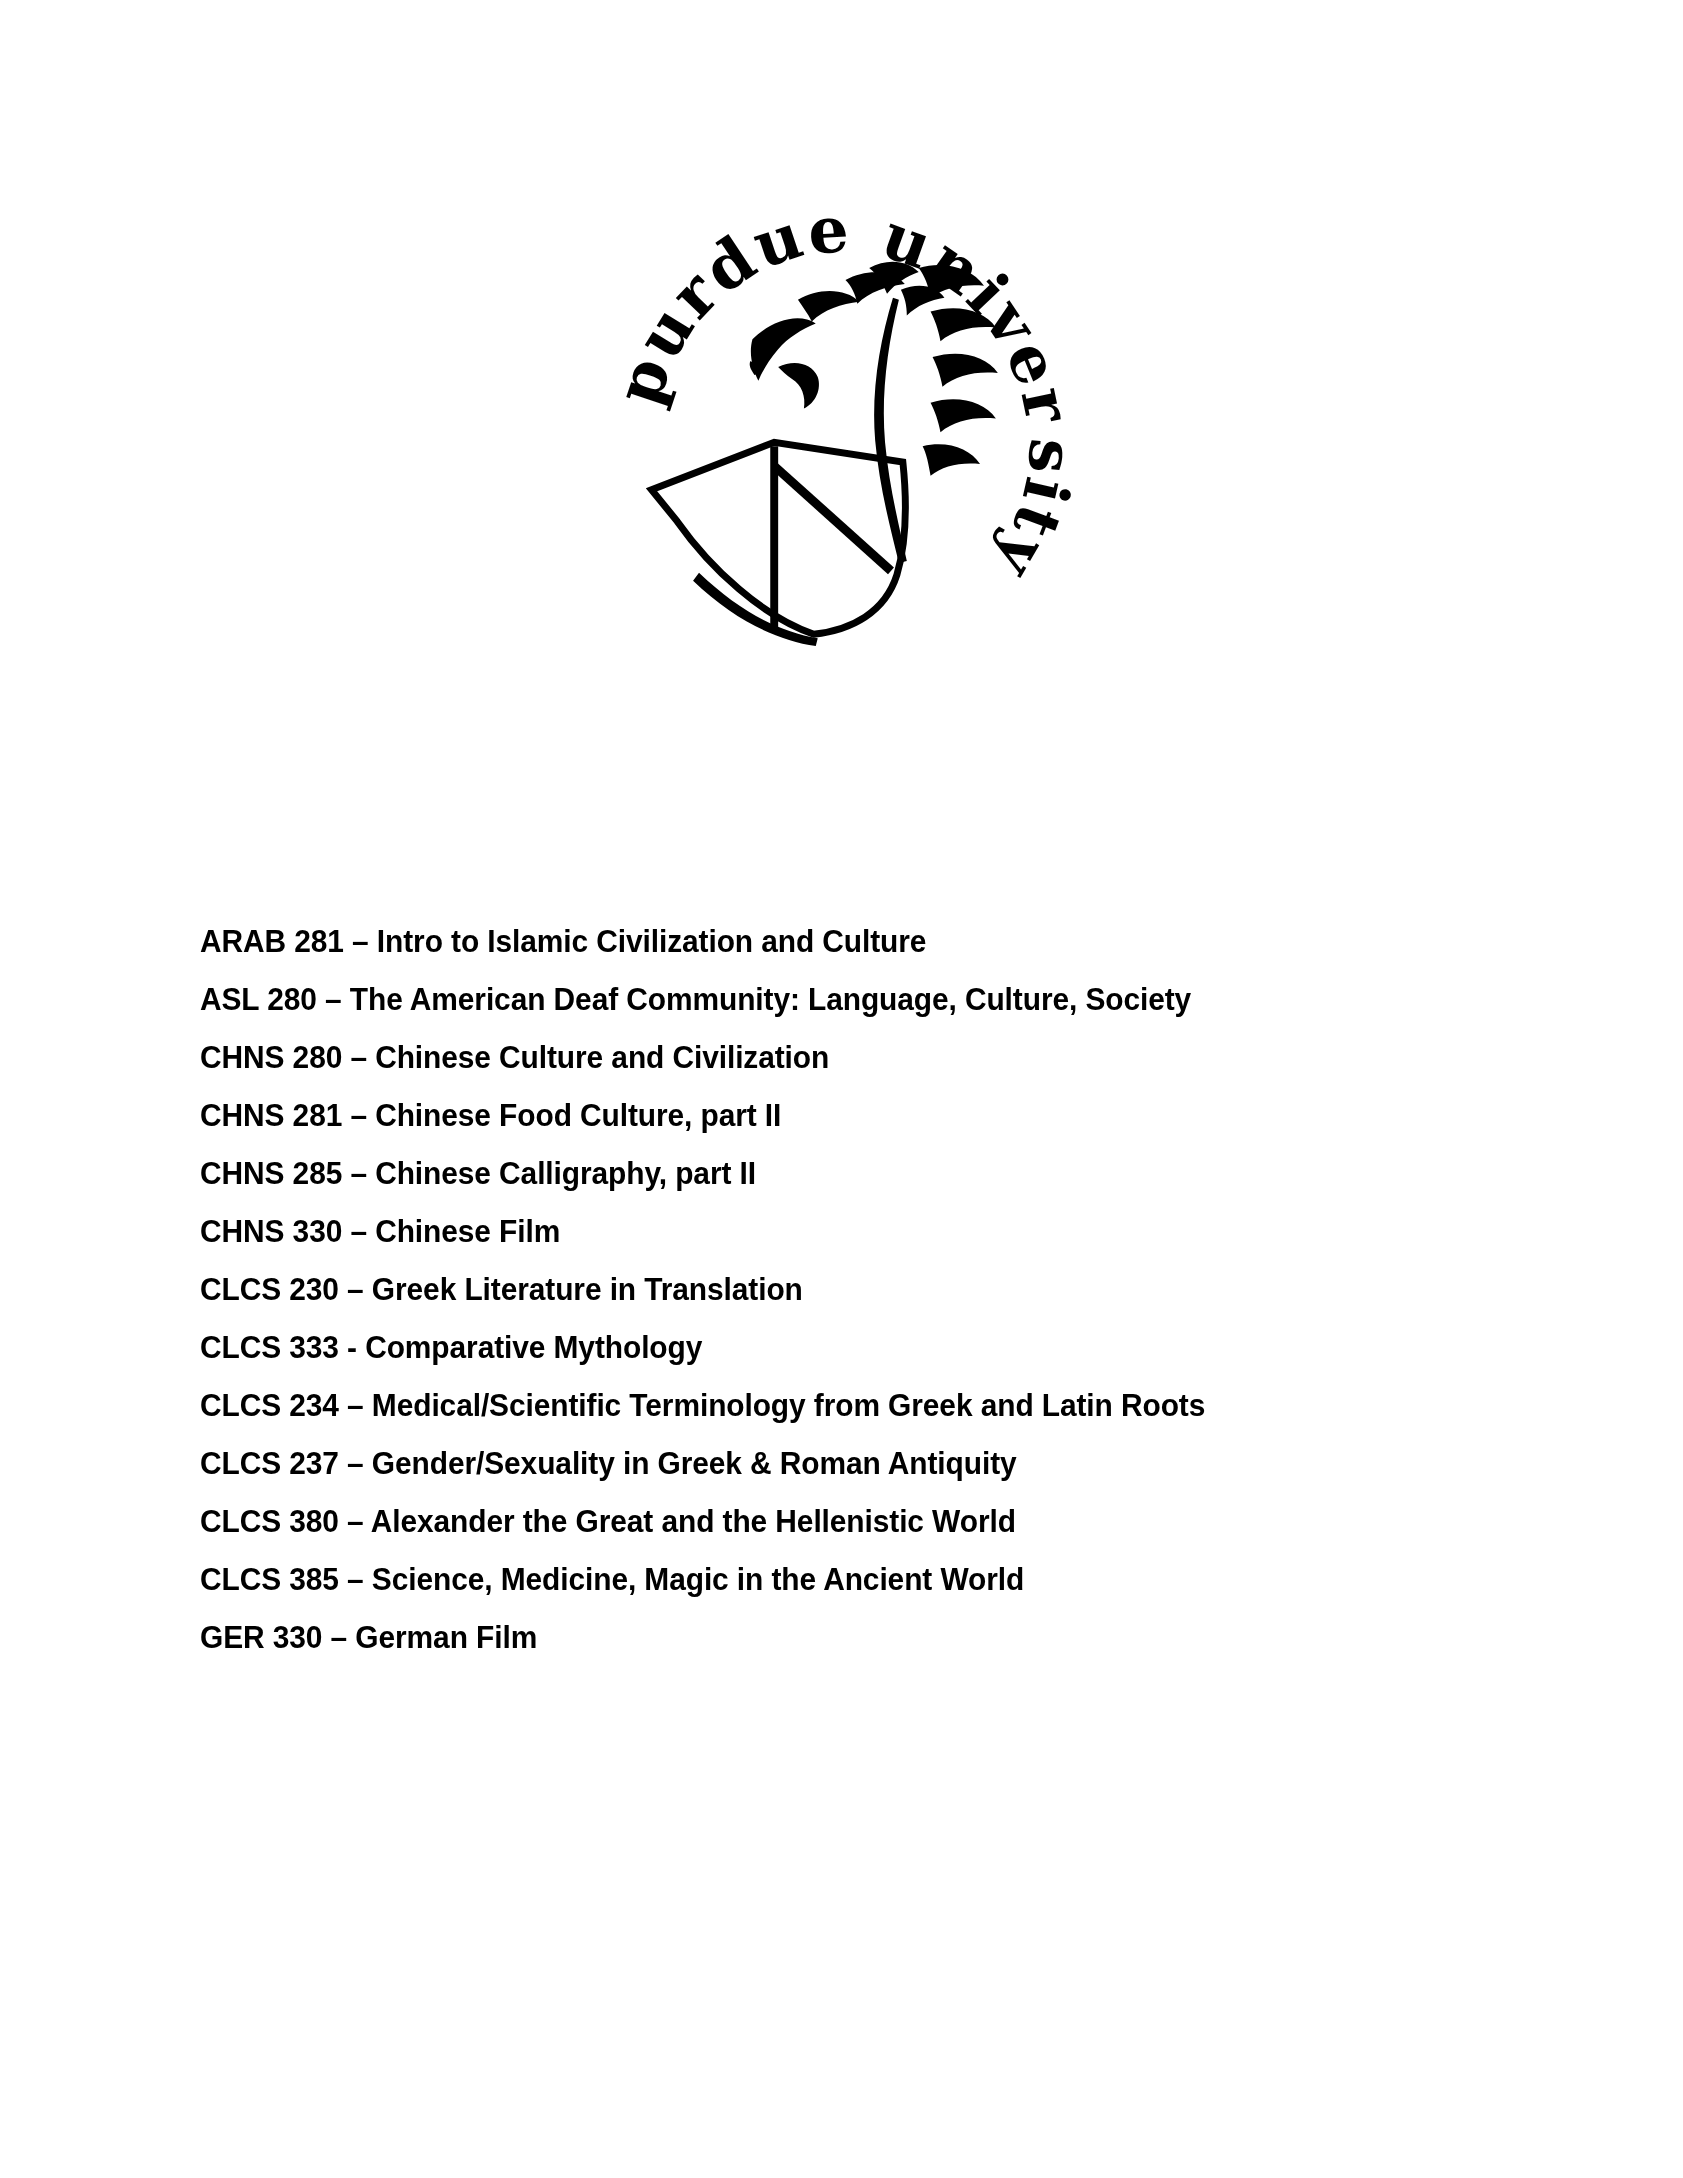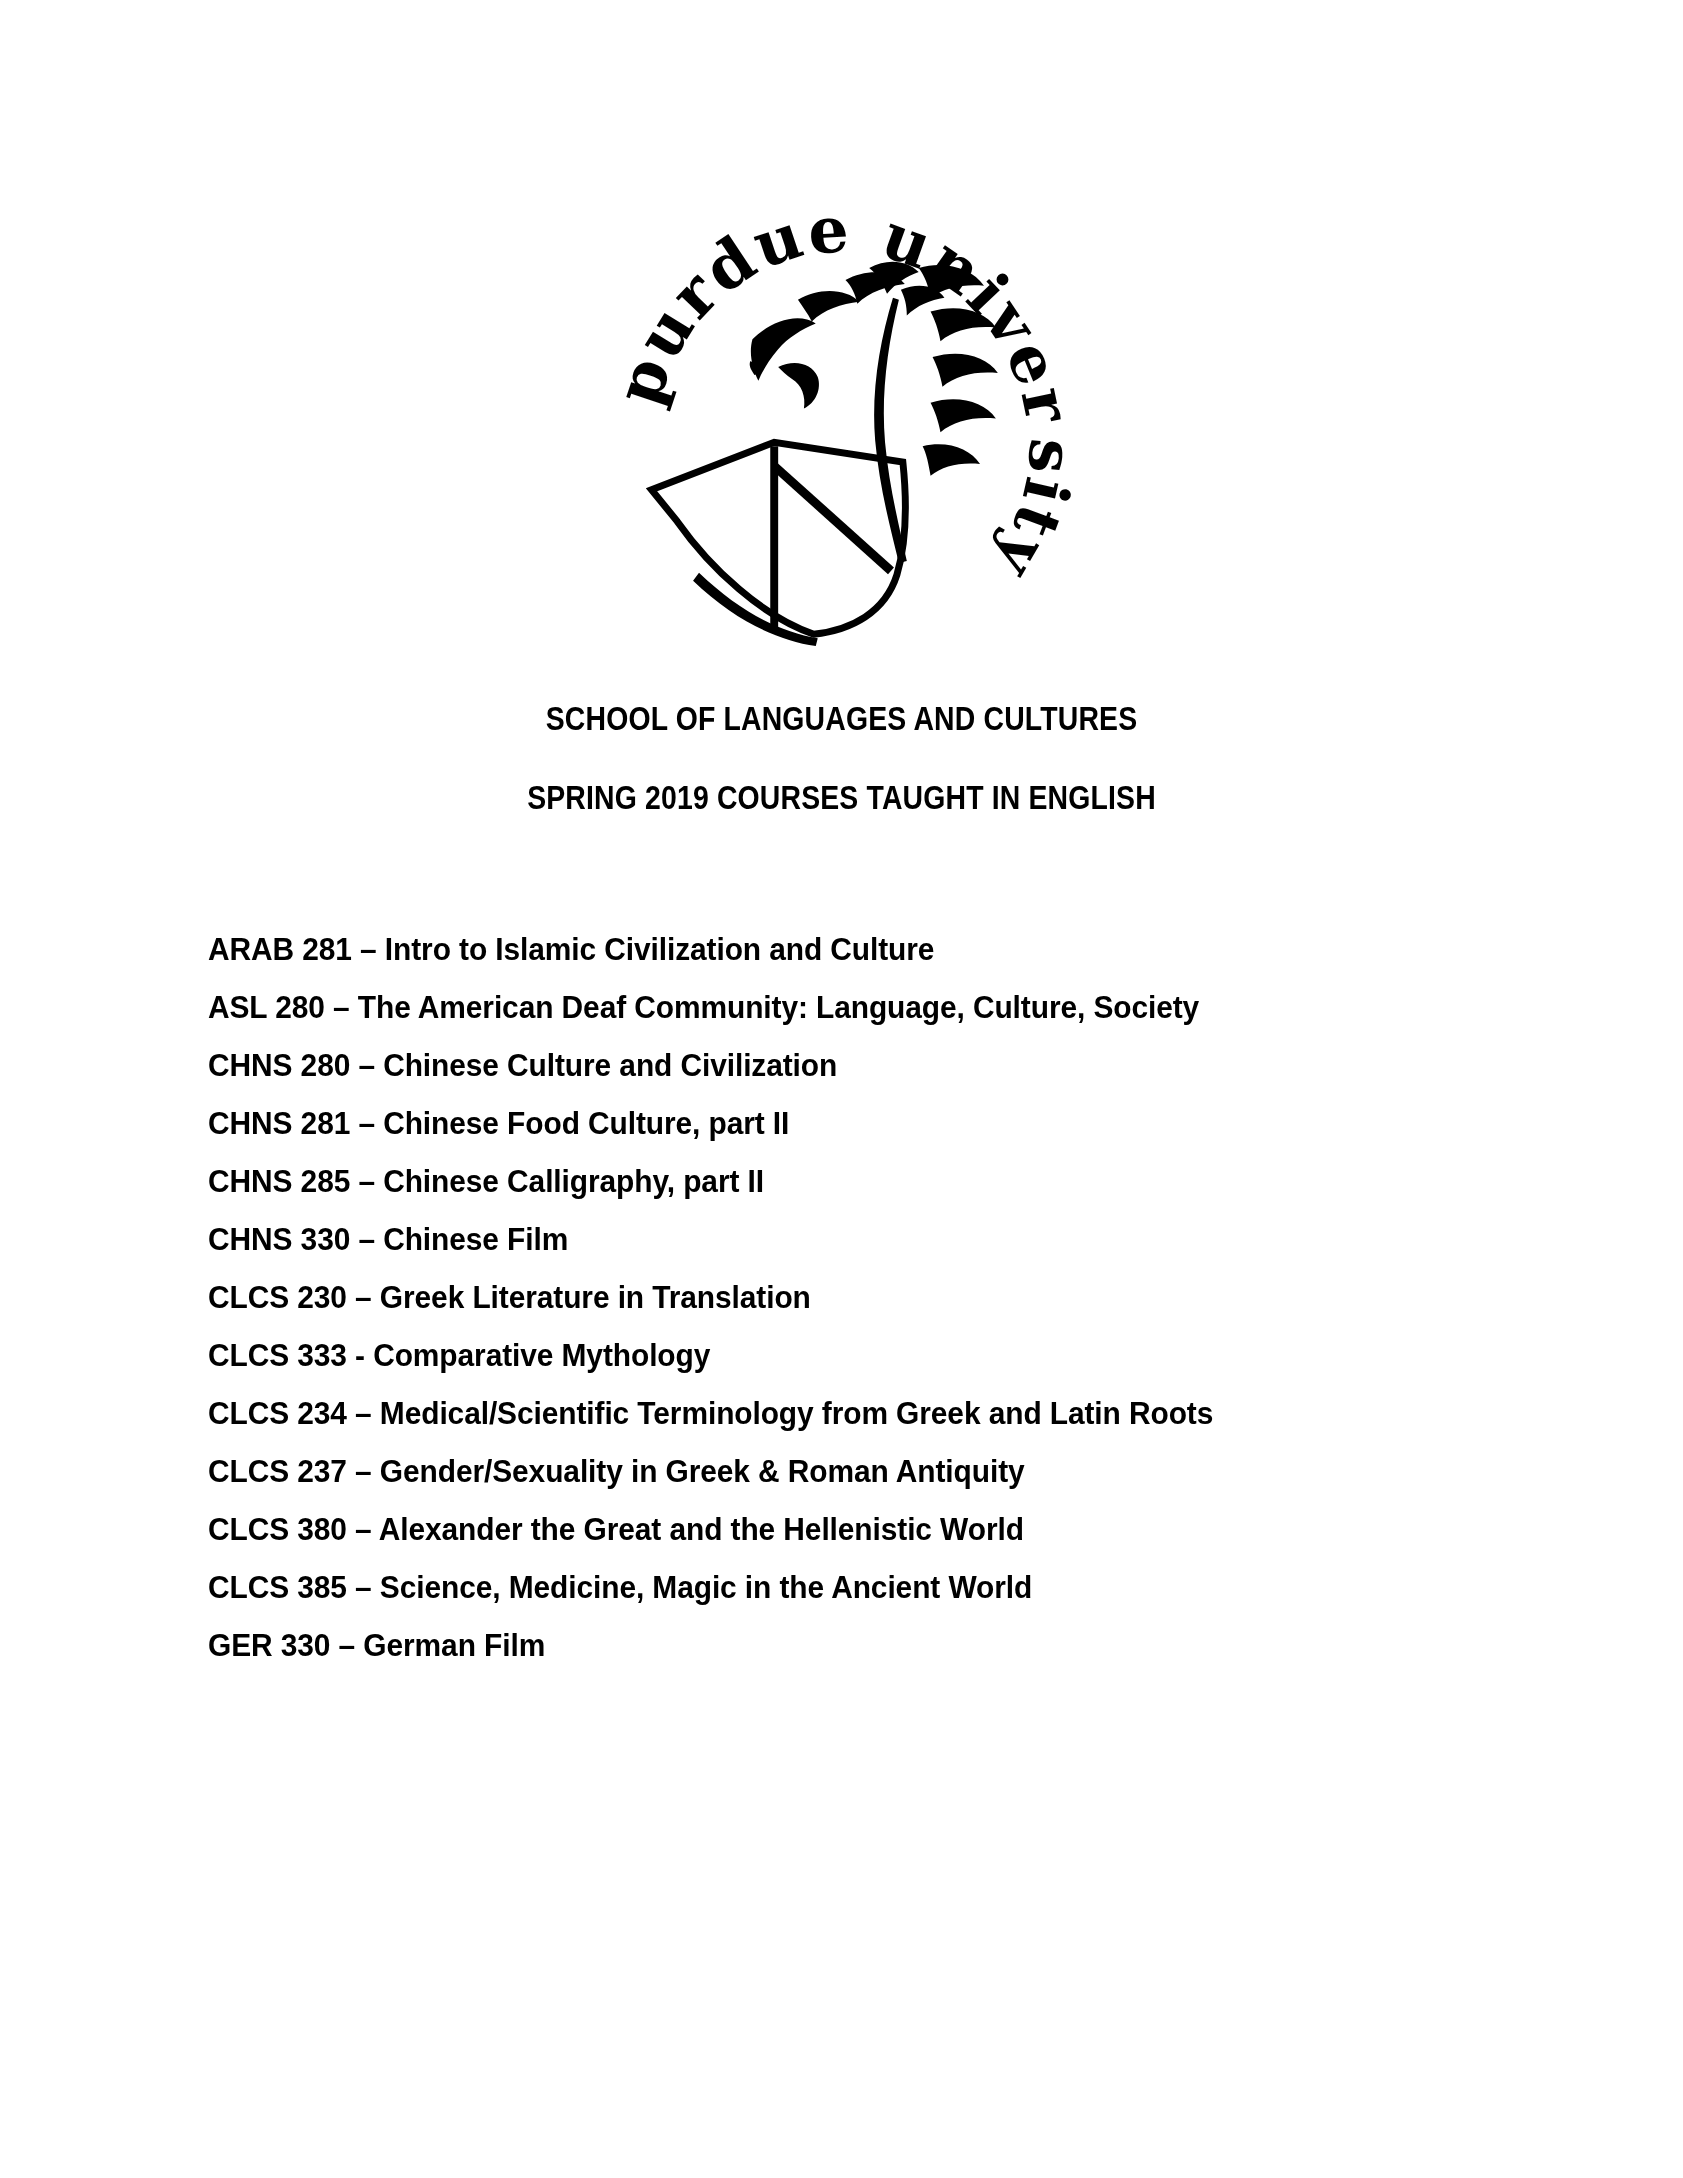--- a/index.html
+++ b/index.html
@@ -63,21 +63,21 @@
     transform-origin: center center;
     white-space: nowrap;
   }
 
   
   .course-list {
     position: absolute;
     top: 913px;
     left: 200px;
     width: 1307px;
-    margin: 8px;
+    margin: 0;
     padding: 0;
     list-style: none;
   }
 
   .course-item {
     font-family: "Liberation Sans", sans-serif;
     font-weight: bold;
     font-size: 31px;
     line-height: 58px;
     letter-spacing: -0.1px;
@@ -140,24 +140,20 @@
 
         <path d="M172,276 L172,464" stroke-width="8"></path>
 
         <path d="M172,296 L290,402" stroke-width="9"></path>
       </g>
 
       <path d="M96,404 C138,444 178,464 216,470 L214,478 C174,472 132,452 90,412 Z" fill="#000000"></path>
     </svg>
   </div>
 
-  <div class="headings">
-    <span class="heading-line">SCHOOL OF LANGUAGES AND CULTURES</span>
-    <span class="heading-line">SPRING 2019 COURSES TAUGHT IN ENGLISH</span>
-  </div>
 
   <ul class="course-list">
     <li class="course-item">ARAB 281 – Intro to Islamic Civilization and Culture</li>
     <li class="course-item">ASL 280 – The American Deaf Community: Language, Culture, Society</li>
     <li class="course-item">CHNS 280 – Chinese Culture and Civilization</li>
     <li class="course-item">CHNS 281 – Chinese Food Culture, part II</li>
     <li class="course-item">CHNS 285 – Chinese Calligraphy, part II</li>
     <li class="course-item">CHNS 330 – Chinese Film</li>
     <li class="course-item">CLCS 230 – Greek Literature in Translation</li>
     <li class="course-item">CLCS 333 -  Comparative Mythology</li>

